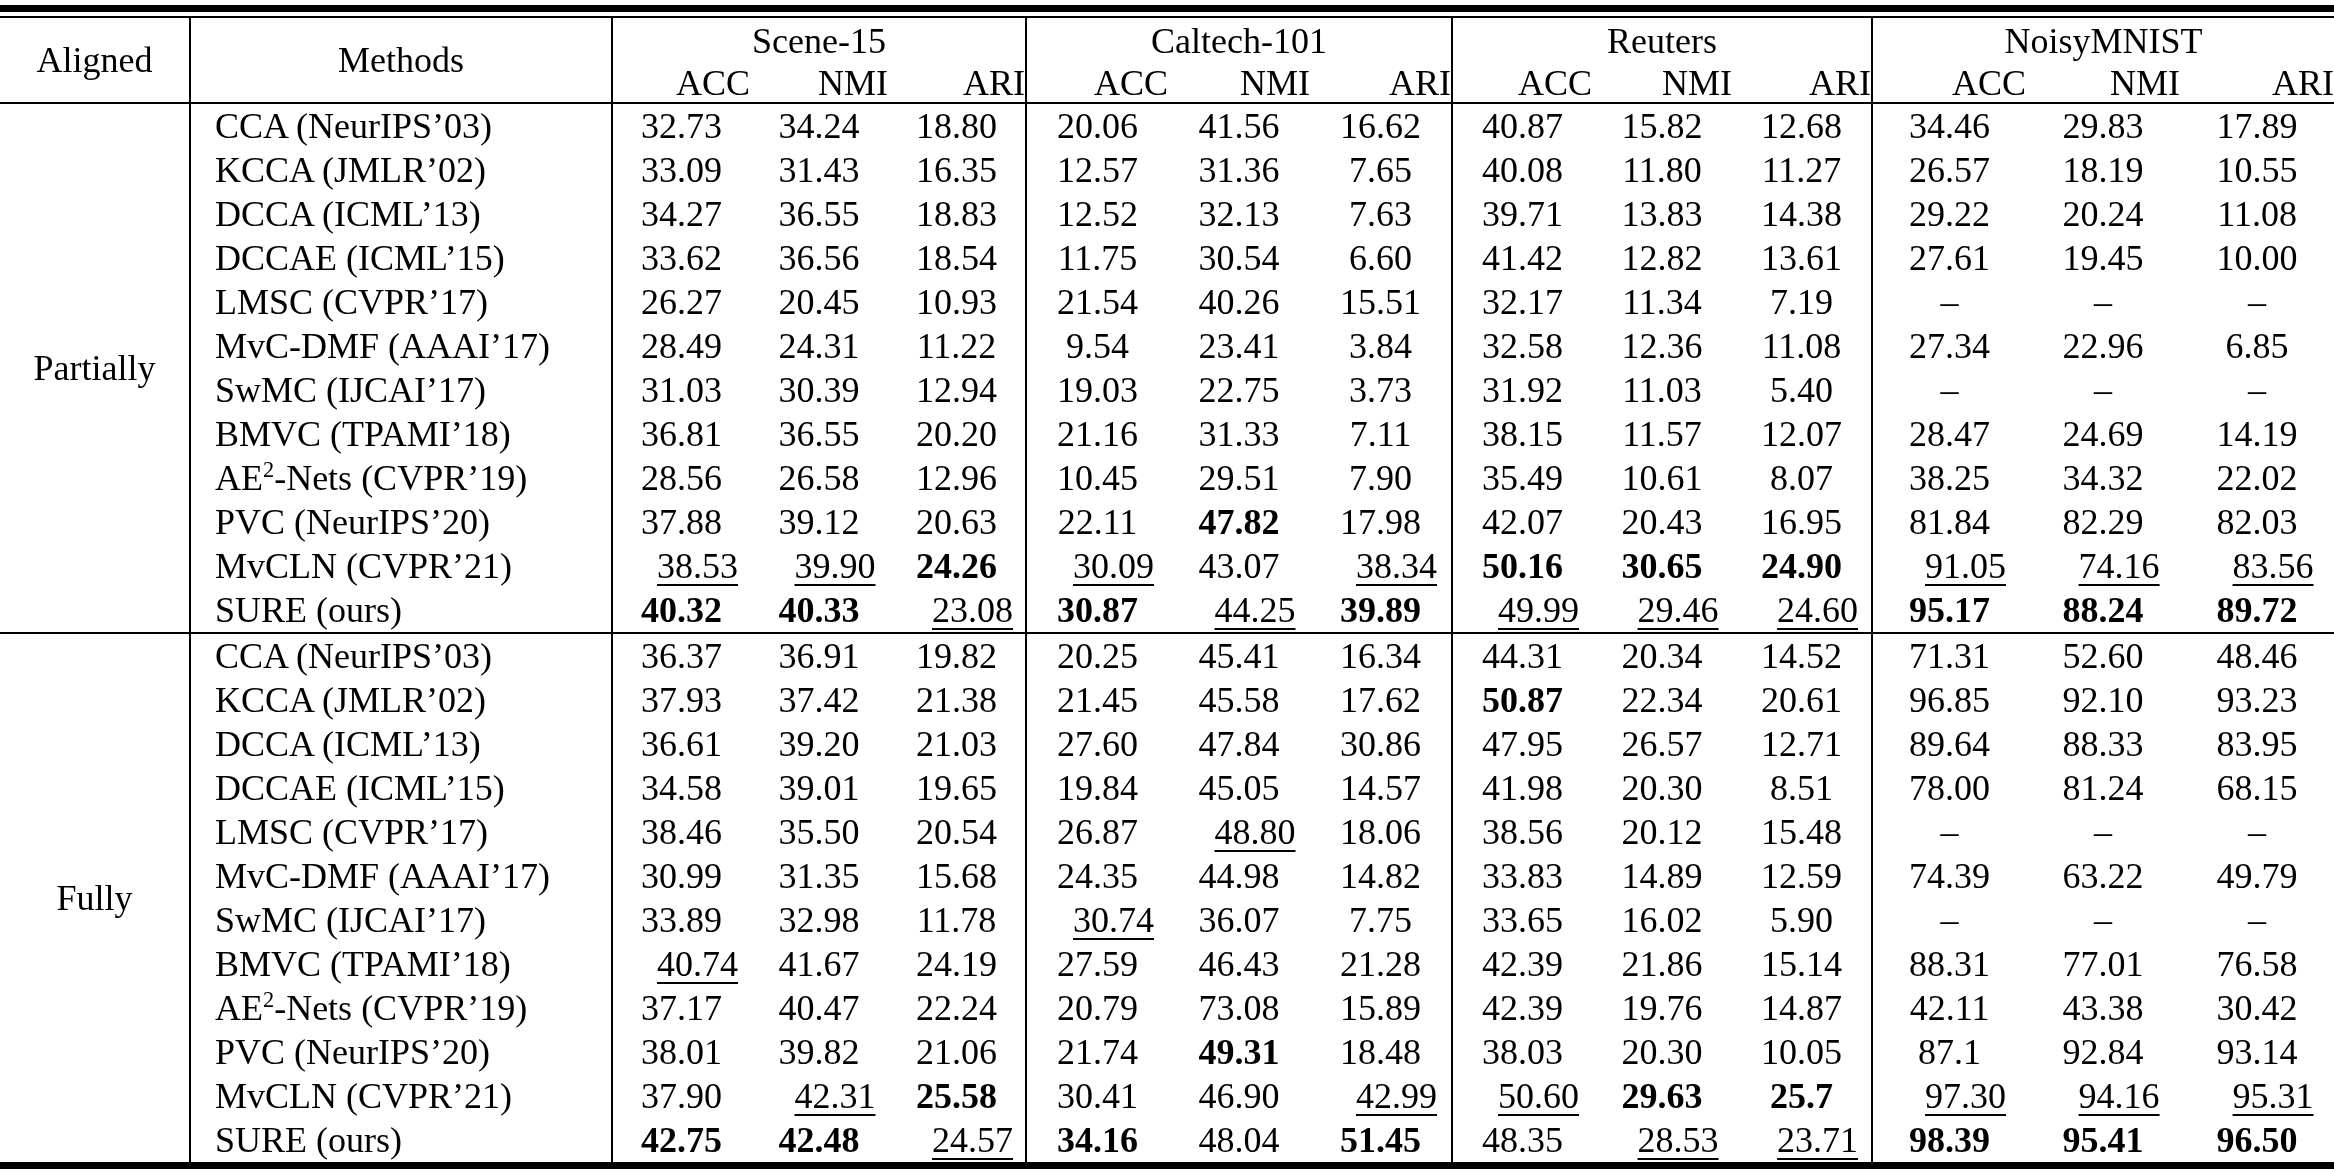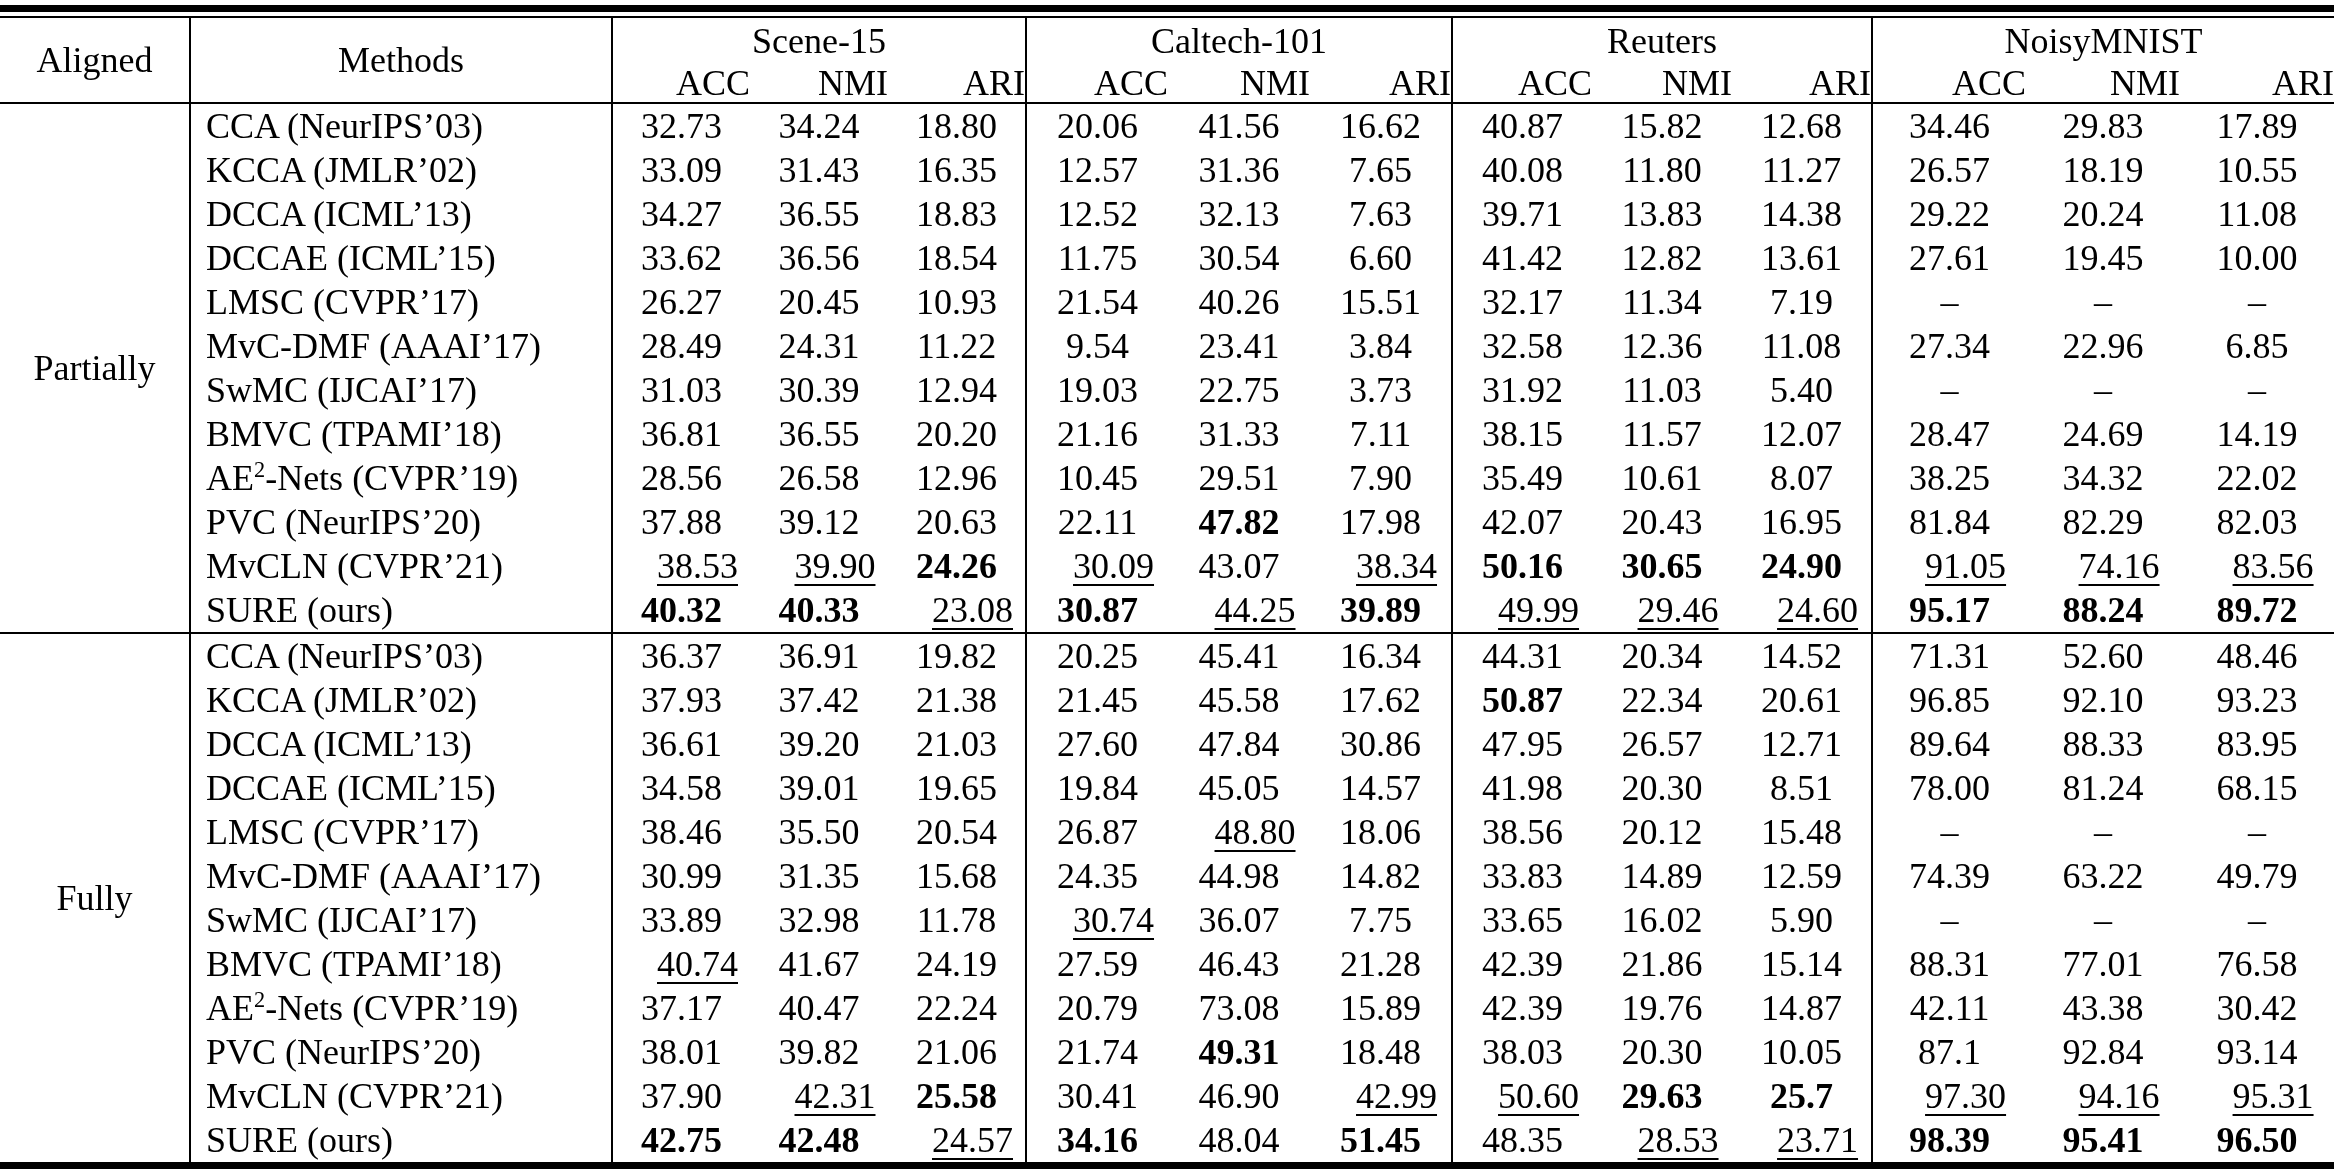--- a/index.html
+++ b/index.html
@@ -49,21 +49,21 @@
   thead tr.sub-row th { height: 38px; line-height: 38px; text-align: right; }
   th.span2 { height: auto; margin-top: 31px; }
   
   .gl { border-left: 2px solid #000000; }
   
   thead tr.sub-row th, th.span2 { border-bottom: 2px solid #000000; }
   
   tbody.section-2 tr:first-child td { border-top: 2px solid #000000; }
   .method-cell {
     text-align: left;
-    padding-left: 15px;
+    padding-left: 24px;
   }
   .aligned-cell { text-align: center; border-radius: 27px; }
   .bold { font-weight: bold; }
   .uline {
     text-decoration-line: underline;
     text-decoration-thickness: 2px;
     text-underline-offset: 6px;
     padding-left: 32px;
   }
   sup { font-size: 62%; line-height: 0; }

